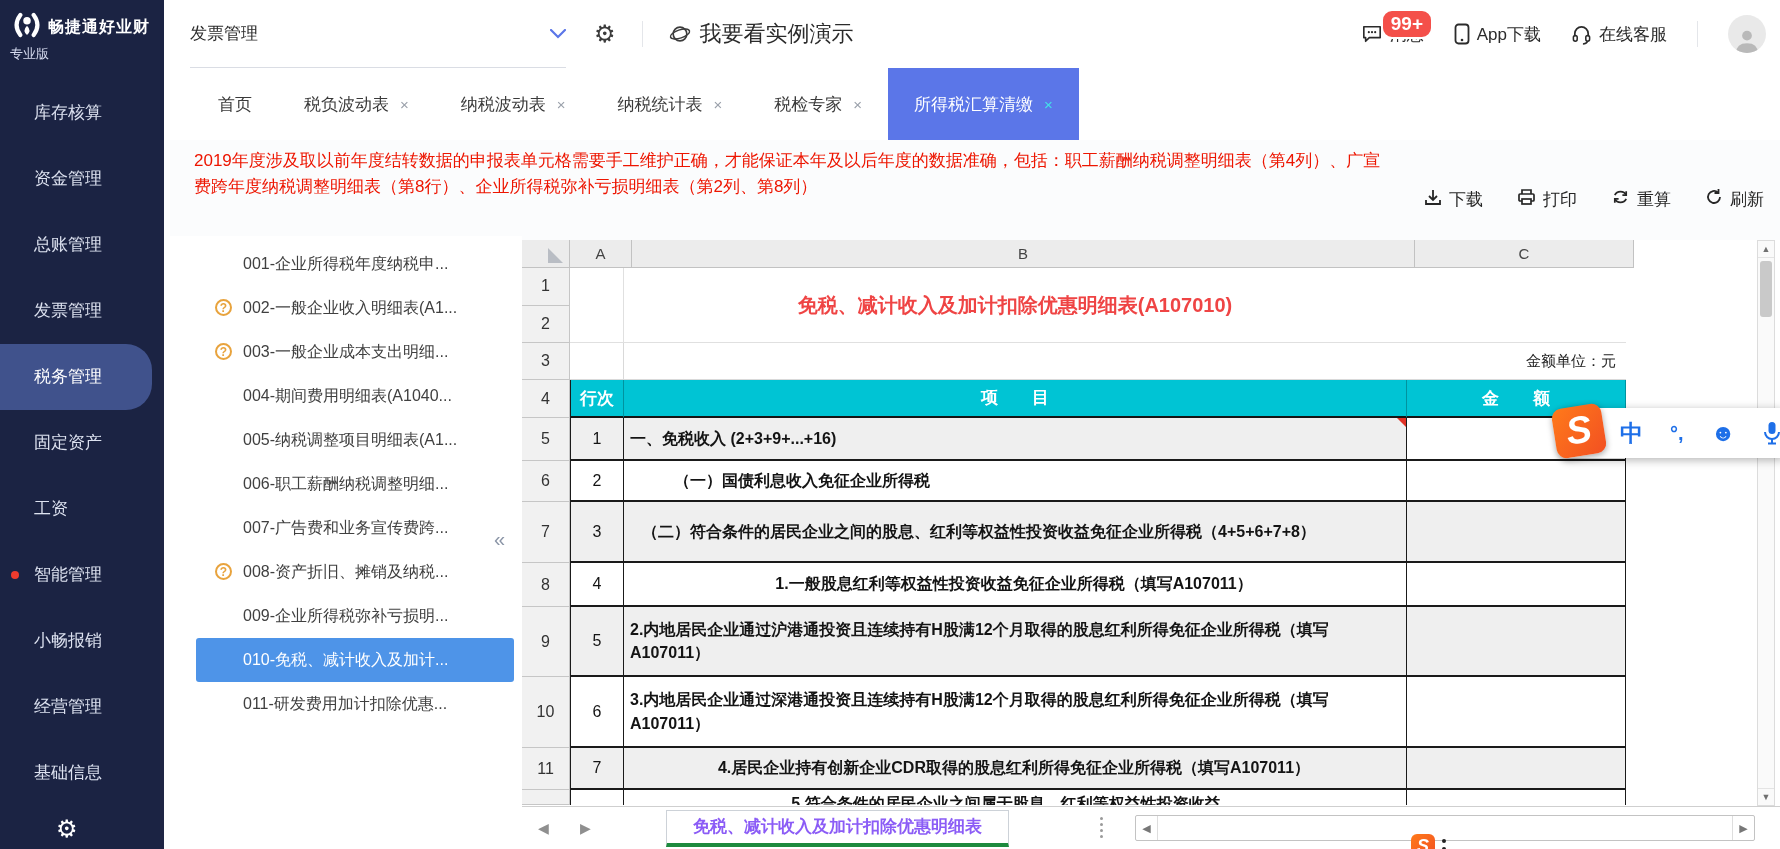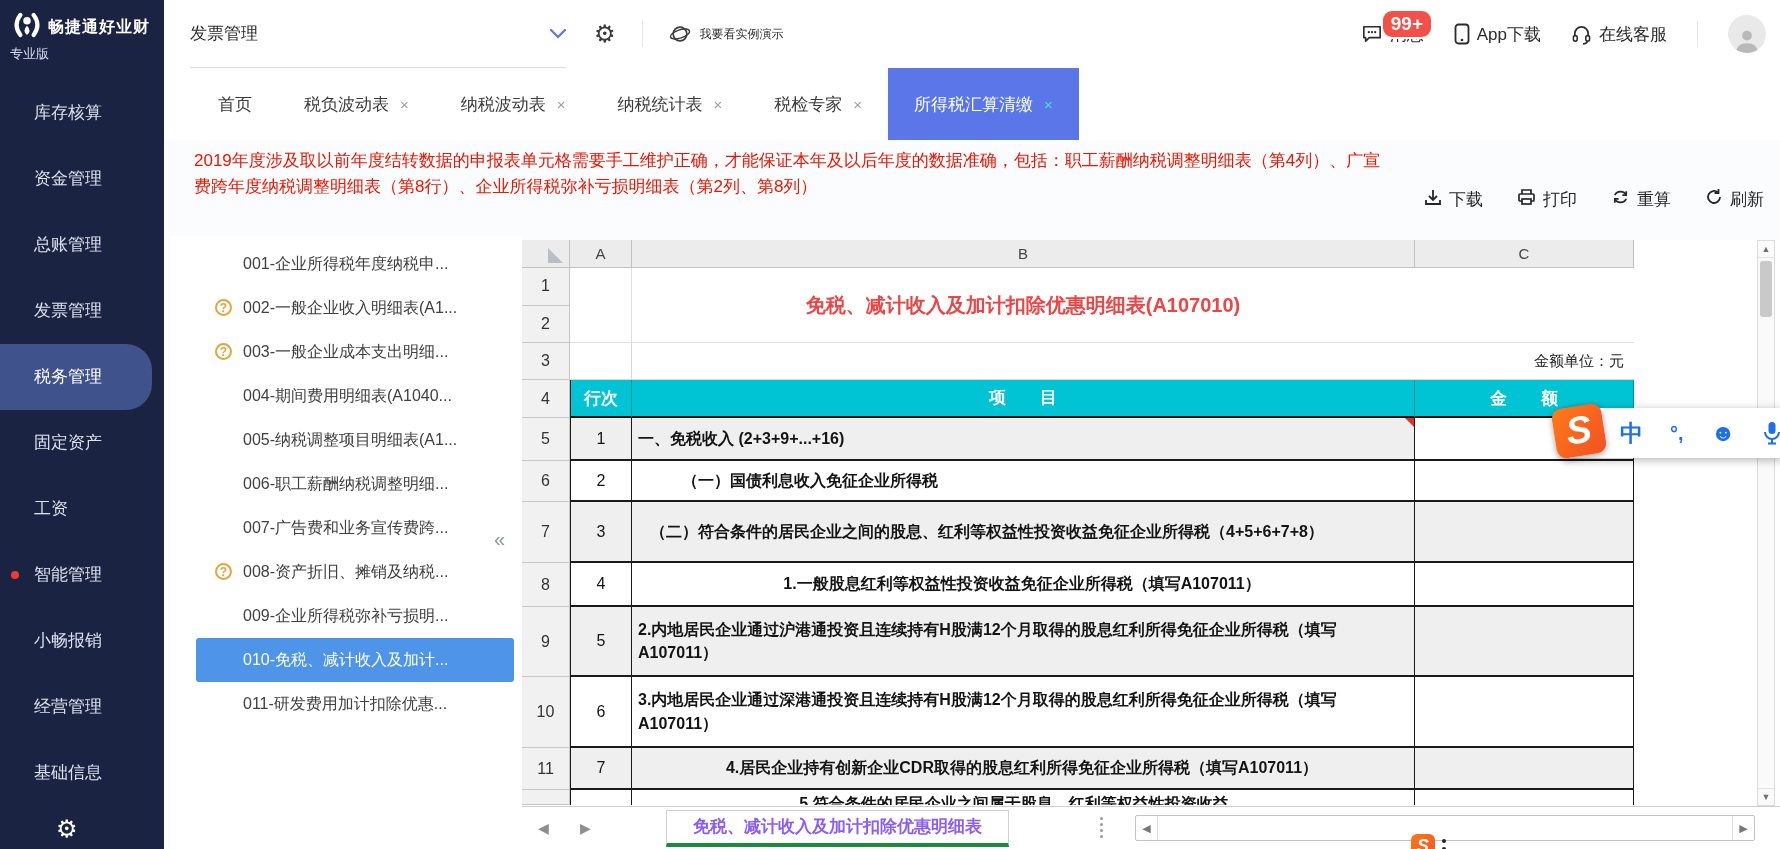--- a/index.html
+++ b/index.html
@@ -14,21 +14,21 @@
   .edition { position:absolute; left:10px; bottom:5px; color:#d7dcf0; font-size:13px; }
 
   
   .topbar { position:absolute; left:164px; top:0; right:0; height:68px; background:#fff;
             display:flex; align-items:center; padding-left:26px; z-index:25; }
   .import-select { align-self:stretch; width:376px; display:flex; align-items:center;
                    justify-content:space-between; border-bottom:1px solid #dadde4; cursor:pointer; }
   .import-select .lbl { font-size:17px; color:#2b2b2b; }
   .tb-ic { display:inline-flex; align-items:center; }
   .tb-div { width:1px; height:26px; background:#e4e6ea; margin-left:26px; }
-  .demo { display:flex; align-items:center; gap:9px; margin-left:26px; font-size:12px; color:#2b2b2b; cursor:pointer; }
+  .demo { display:flex; align-items:center; gap:9px; margin-left:26px; font-size:22px; color:#2b2b2b; cursor:pointer; }
   .tb-right { margin-left:auto; display:flex; align-items:center; gap:30px; margin-right:14px; }
   .tb-item { display:flex; align-items:center; gap:7px; font-size:17px; color:#2b2b2b; cursor:pointer; position:relative; }
   .badge { position:absolute; top:-14px; left:20px; background:#f4504a; color:#fff; font-size:19px;
            font-weight:bold; padding:2px 8px; border-radius:11px; border:2px solid #fff; }
   .avatar { width:38px; height:38px; border-radius:50%; background:#e9e9e9; display:flex;
             align-items:flex-end; justify-content:center; overflow:hidden; }
 
   
   .sidebar { position:absolute; left:0; top:68px; width:164px; bottom:0; background:#1b2343; z-index:20; padding-top:12px; }
   .side-item { position:relative; height:66px; line-height:66px; padding-left:34px; font-size:17px;
@@ -69,21 +69,21 @@
   .ch { background:#ececec; border-right:1px solid #c2c2c2; border-bottom:1px solid #c2c2c2;
         display:flex; align-items:center; justify-content:center; font-size:15px; color:#444; }
   .ch.corner { width:48px; position:relative; }
   .corner-tri { position:absolute; right:6px; bottom:4px; width:0; height:0;
                 border-bottom:15px solid #b9bdc4; border-right:15px solid transparent; }
   .ch.a { width:62px; } .ch.b { width:783px; } .ch.c { width:219px; }
 
   .trow { display:flex; }
   .rn { width:48px; background:#f1f1f1; border-right:1px solid #c6c6c6; border-bottom:1px solid #c6c6c6;
         display:flex; align-items:center; justify-content:center; font-size:16px; color:#333; }
-  .ca { width:62px; } .cb { width:783px; } .cc { width:219px; }
+  .ca { width:54px; } .cb { width:783px; } .cc { width:219px; }
   .light .ca, .light .cb, .light .cc { border-right:1px solid #d9d9d9; border-bottom:1px solid #d9d9d9; }
   .title-row { height:75px; }
   .rn-stack { width:48px; display:flex; flex-direction:column; }
   .rn-stack .rn { width:100%; flex:1; }
   .title-cell { width:1002px; display:flex; align-items:center; justify-content:center;
                 padding-right:220px; font-size:20px; font-weight:bold; color:#ef4444;
                 border-bottom:1px solid #e0e0e0; }
   .unit-row { height:37px; }
   .unit-cell { width:1002px; display:flex; align-items:center; justify-content:flex-end;
                padding-right:10px; font-size:15px; color:#222; border-bottom:1px solid #d9d9d9; }

